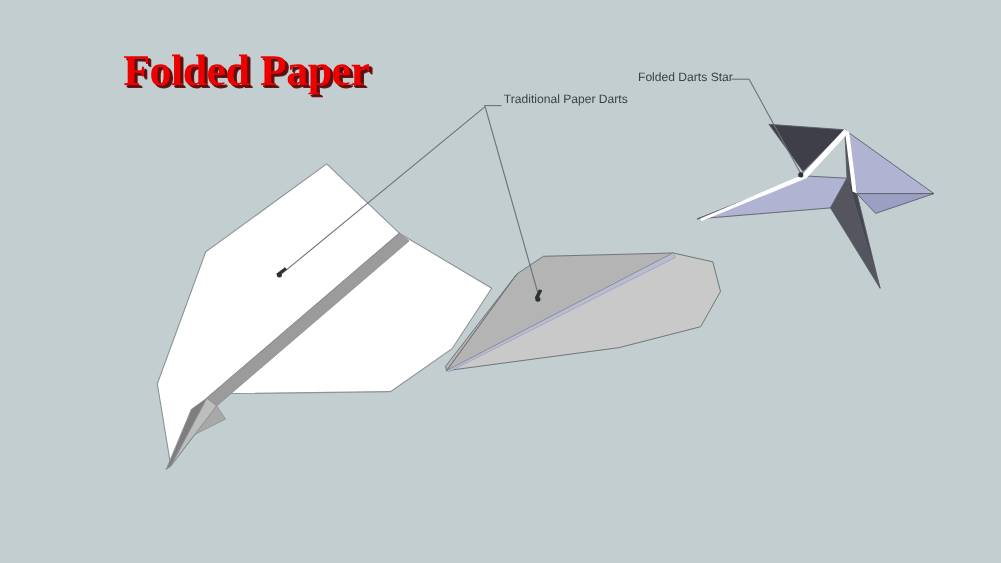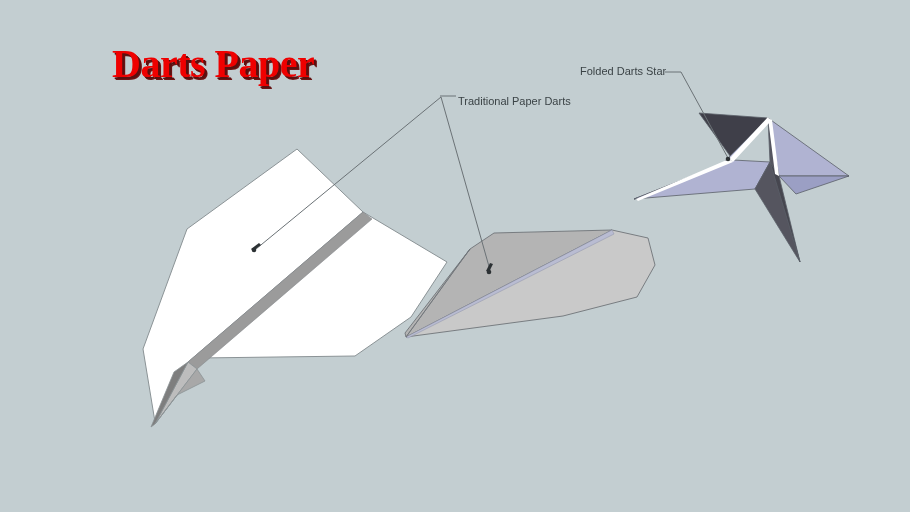--- a/index.html
+++ b/index.html
@@ -36,21 +36,21 @@
     line-height: 1;
   }
   .callout-label {
     position: absolute;
     font-family: "Liberation Sans", sans-serif;
     font-size: 11px;
     color: #3b4346;
     white-space: nowrap;
     line-height: 1;
   }
-  #label-darts { left: 458px; top: 96px; }
+  #label-darts { left: 458px; top: 86px; }
   #label-star  { left: 580px; top: 66px; }
 </style>
 </head>
 <body>
 
 <div id="stage">
 
   <svg id="scene" viewBox="0 0 910 512">
 
     <g>
@@ -115,19 +115,19 @@
     <g fill="#2c3134">
       <polygon points="253,251 261,245 259,243 251,249"></polygon>
       <circle cx="254" cy="250" r="2.3"></circle>
       <polygon points="489,272 493,264 490,263 486,271"></polygon>
       <circle cx="489" cy="272" r="2.3"></circle>
       <circle cx="728" cy="159" r="2.3"></circle>
     </g>
 
   </svg>
 
-  <div class="title">Darts Paper</div>
+  <div class="title">Folded Paper</div>
 
   <div class="callout-label" id="label-darts">Traditional Paper Darts</div>
 
   <div class="callout-label" id="label-star">Folded Darts Star</div>
 
 </div>
 
 </body></html>

